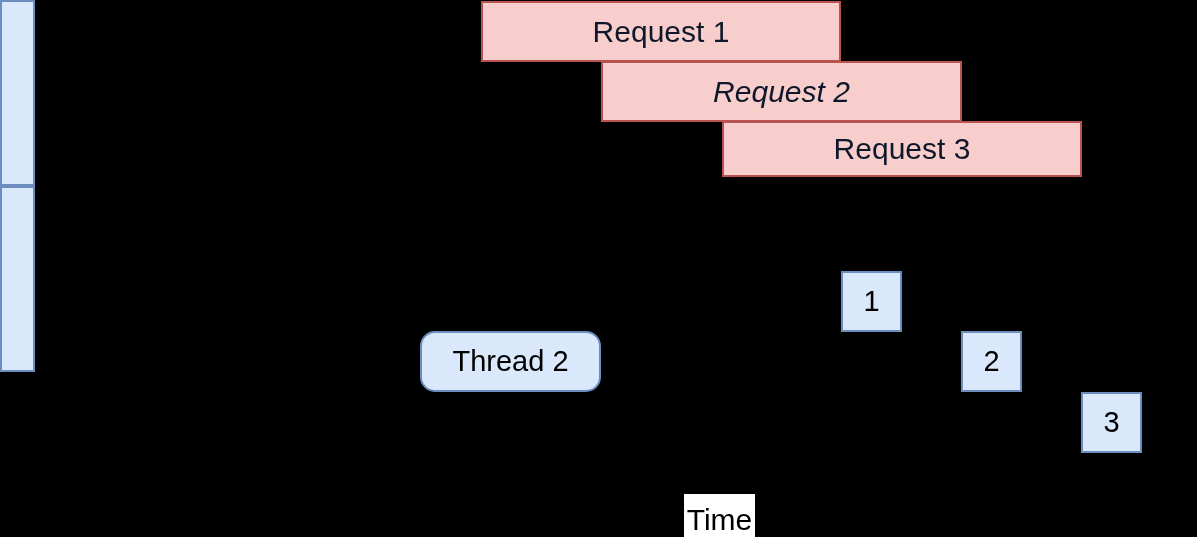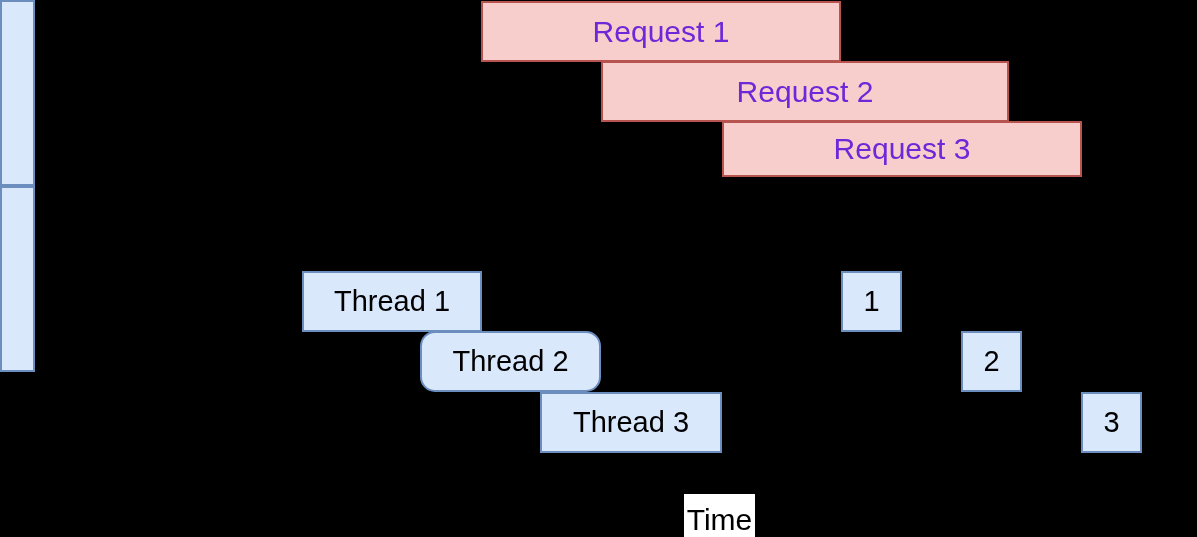--- a/index.html
+++ b/index.html
@@ -20,21 +20,21 @@
     box-sizing: border-box;
     display: flex;
     align-items: center;
     justify-content: center;
     line-height: 1;
     white-space: nowrap;
   }
   .request-box {
     background: #f8cecc;
     border: 2px solid #b85450;
-    color: #6d28d9;
+    color: #0f172a;
     font-size: 30px;
   }
   .thread-box {
     background: #dae8fc;
     border: 2px solid #6c8ebf;
     color: #000000;
     font-size: 29px;
   }
   .num-box {
     background: #dae8fc;
@@ -59,37 +59,31 @@
   }
 </style>
 </head>
 <body>
 
 <div id="canvas">
 
   <div class="box request-box" style="left:481px; top:1px; width:360px; height:61px;">
     <span>Request 1</span>
   </div>
-  <div class="box request-box" style="left:601px; top:61px; width:408px; height:61px;">
+  <div class="box request-box" style="left:601px; top:61px; width:361px; height:61px;font-style:italic;">
     <span>Request 2</span>
   </div>
   <div class="box request-box" style="left:722px; top:121px; width:360px; height:56px;">
     <span>Request 3</span>
   </div>
 
   <div class="bracket-bar" style="left:271px; top:271px; width:31px; height:182px;"></div>
 
-  <div class="box thread-box" style="left:302px; top:271px; width:180px; height:61px;">
-    <span>Thread 1</span>
-  </div>
   <div class="box thread-box" style="left:420px; top:331px; width:181px; height:61px;border-radius:15px;">
     <span>Thread 2</span>
-  </div>
-  <div class="box thread-box" style="left:540px; top:392px; width:182px; height:61px;">
-    <span>Thread 3</span>
   </div>
 
   <div class="box num-box" style="left:841px; top:271px; width:61px; height:61px;">
     <span>1</span>
   </div>
   <div class="box num-box" style="left:961px; top:331px; width:61px; height:61px;">
     <span>2</span>
   </div>
   <div class="box num-box" style="left:1081px; top:392px; width:61px; height:61px;">
     <span>3</span>

